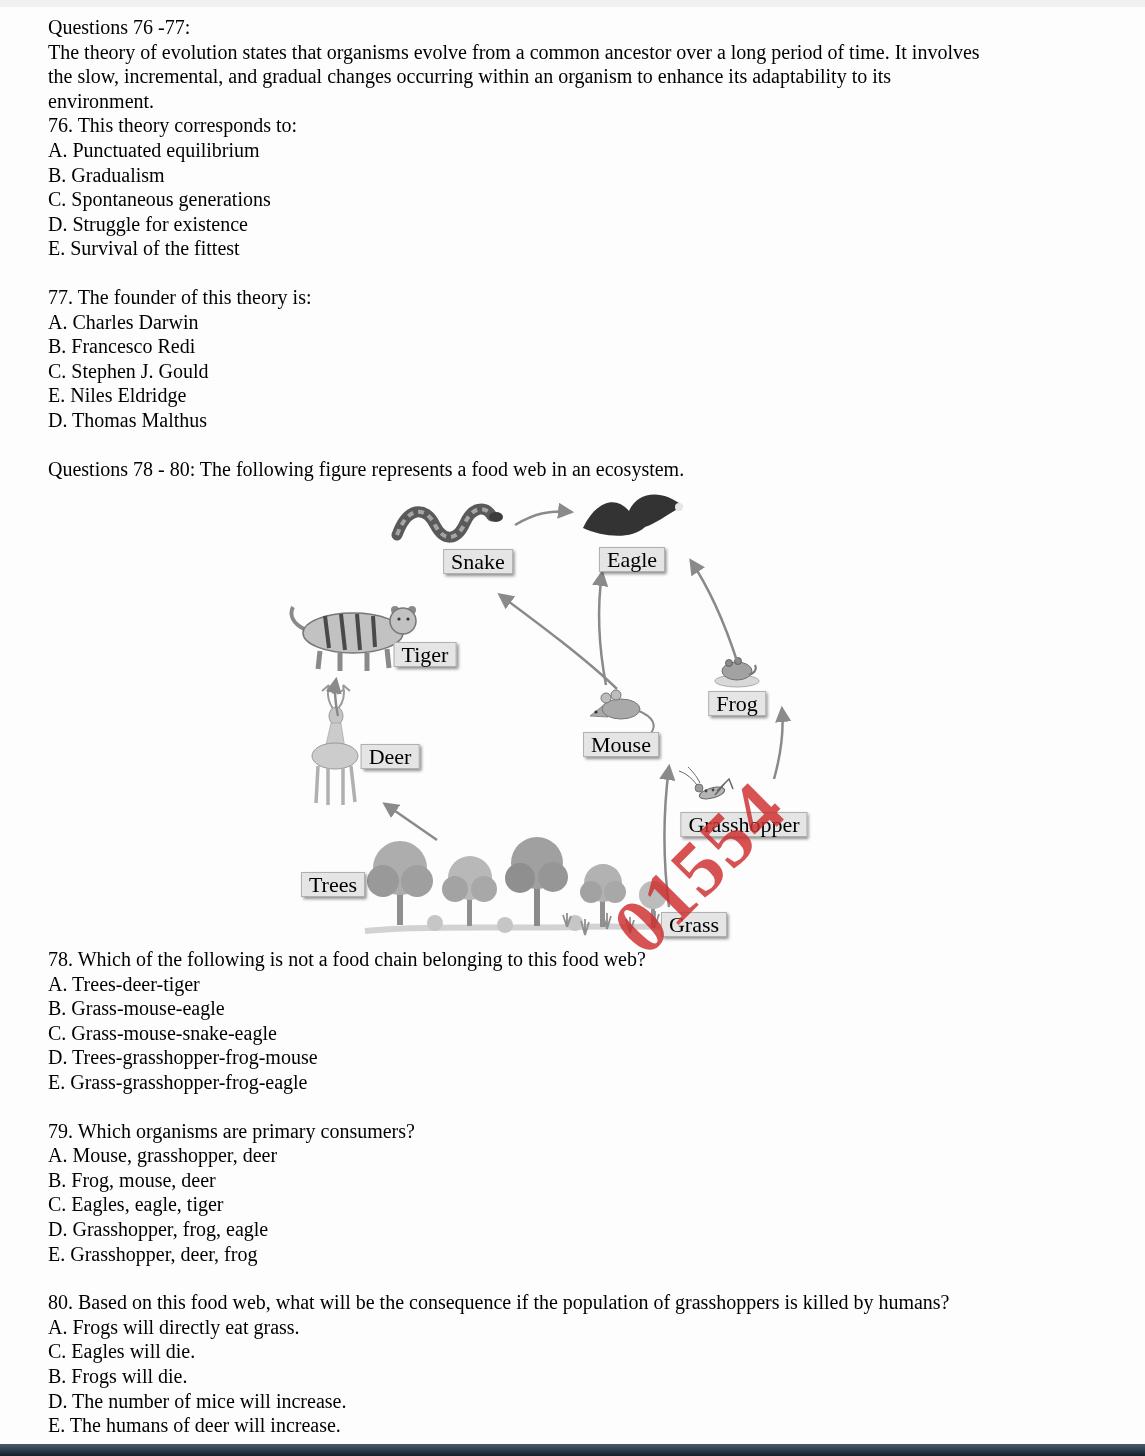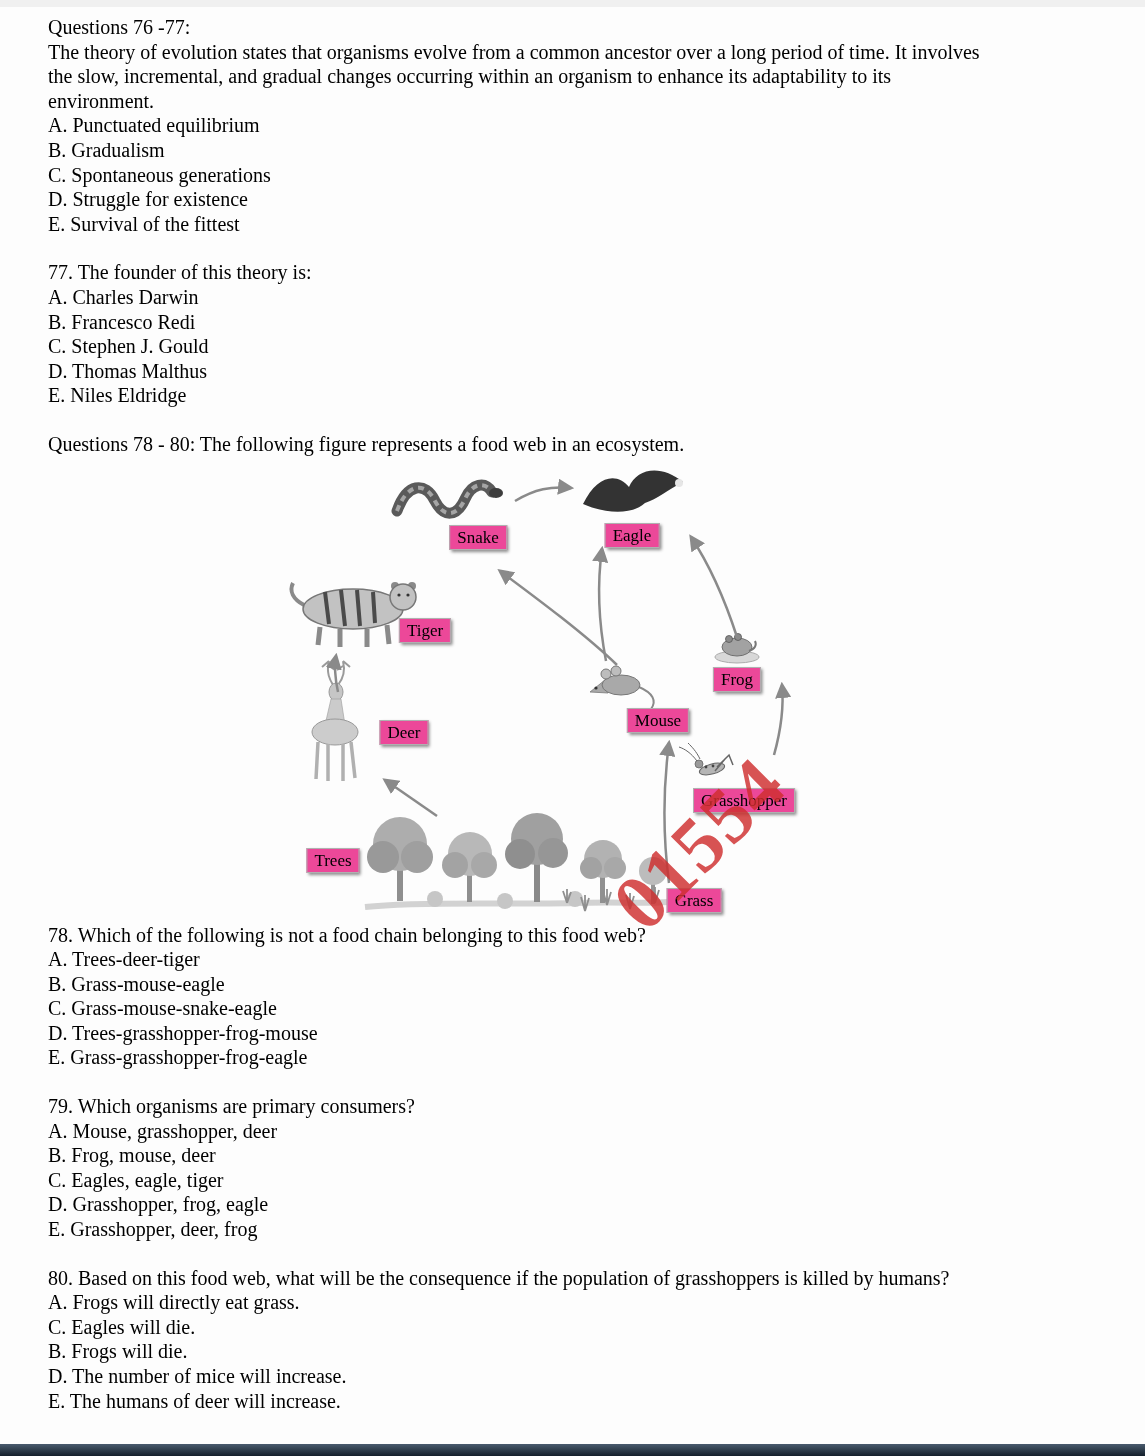--- a/index.html
+++ b/index.html
@@ -11,23 +11,23 @@
   }
   .top-strip{height:7px;background:#f0f0f0;}
   .content{padding:8px 54px 0 48px;}
   .line{font-size:20px;line-height:24.6px;white-space:nowrap;}
   .gap{height:24px;}
 
   .fig-wrap{position:relative;width:560px;height:462px;margin:2px 0 2px 237px;}
   .fig-wrap svg{position:absolute;left:0;top:0;}
   .flabel{
     position:absolute;transform:translateX(-50%);
-    background:#ec4899;border:1px solid #b0b0b0;
+    background:#e5e5e5;border:1px solid #b0b0b0;
     box-shadow:2px 2px 3px rgba(0,0,0,0.45);
-    padding:0 7px;font-size:17px;line-height:23px;white-space:nowrap;z-index:2;
+    padding:0 7px;font-size:22px;line-height:23px;white-space:nowrap;z-index:2;
   }
   .watermark{
     position:absolute;left:292px;top:296px;width:330px;height:86px;
     transform:rotate(-45deg);
     font-size:78px;font-weight:700;color:#cf2e2e;opacity:0.82;
     letter-spacing:2px;z-index:3;pointer-events:none;
   }
   .bottom-bar{
     position:absolute;left:0;bottom:0;width:100%;height:12px;
     background:linear-gradient(#4a5b6e,#141f2b);
@@ -38,34 +38,35 @@
 
 <div class="top-strip"></div>
 
 <div class="content">
 
   <div class="line">Questions 76 -77:</div>
   <div class="line">The theory of evolution states that organisms evolve from a common ancestor over a long period of time. It involves</div>
   <div class="line">the slow, incremental, and gradual changes occurring within an organism to enhance its adaptability to its</div>
   <div class="line">environment.</div>
 
+  <div class="line">76. This theory corresponds to:</div>
   <div class="line">A. Punctuated equilibrium</div>
   <div class="line">B. Gradualism</div>
   <div class="line">C. Spontaneous generations</div>
   <div class="line">D. Struggle for existence</div>
   <div class="line">E. Survival of the fittest</div>
 
   <div class="gap"></div>
 
   <div class="line">77. The founder of this theory is:</div>
   <div class="line">A. Charles Darwin</div>
   <div class="line">B. Francesco Redi</div>
   <div class="line">C. Stephen J. Gould</div>
+  <div class="line">E. Niles Eldridge</div>
   <div class="line">D. Thomas Malthus</div>
-  <div class="line">E. Niles Eldridge</div>
 
   <div class="gap"></div>
 
   <div class="line">Questions 78 - 80: The following figure represents a food web in an ecosystem.</div>
 
   <div class="fig-wrap">
     <svg width="560" height="462" viewBox="0 0 560 462">
       <defs>
         <marker id="arrow" viewBox="0 0 10 10" refX="8" refY="5" markerWidth="6.5" markerHeight="6.5" orient="auto">
           <path d="M0,0 L10,5 L0,10 z" fill="#8a8a8a"></path>
@@ -173,22 +174,22 @@
         <path d="M489,296 C496,271 499,248 497,226" marker-end="url(#arrow)"></path>
         <path d="M384,424 C378,378 378,330 384,284" marker-end="url(#arrow)"></path>
         <path d="M152,357 L100,321" marker-end="url(#arrow)"></path>
         <path d="M53,233 C50,219 49,208 51,197" marker-end="url(#arrow)"></path>
       </g>
     </svg>
 
     <div class="flabel" style="left:193px;top:66px;">Snake</div>
     <div class="flabel" style="left:347px;top:64px;">Eagle</div>
     <div class="flabel" style="left:140px;top:159px;text-align:right;">Tiger</div>
-    <div class="flabel" style="left:119px;top:261px;">Deer</div>
-    <div class="flabel" style="left:336px;top:249px;margin-left:37px;">Mouse</div>
+    <div class="flabel" style="left:105px;top:261px;">Deer</div>
+    <div class="flabel" style="left:336px;top:249px;">Mouse</div>
     <div class="flabel" style="left:452px;top:208px;">Frog</div>
     <div class="flabel" style="left:459px;top:329px;">Grasshopper</div>
     <div class="flabel" style="left:48px;top:389px;">Trees</div>
     <div class="flabel" style="left:409px;top:429px;">Grass</div>
 
     <div class="watermark">01554</div>
   </div>
 
   <div class="line">78. Which of the following is not a food chain belonging to this food web?</div>
   <div class="line">A. Trees-deer-tiger</div>

